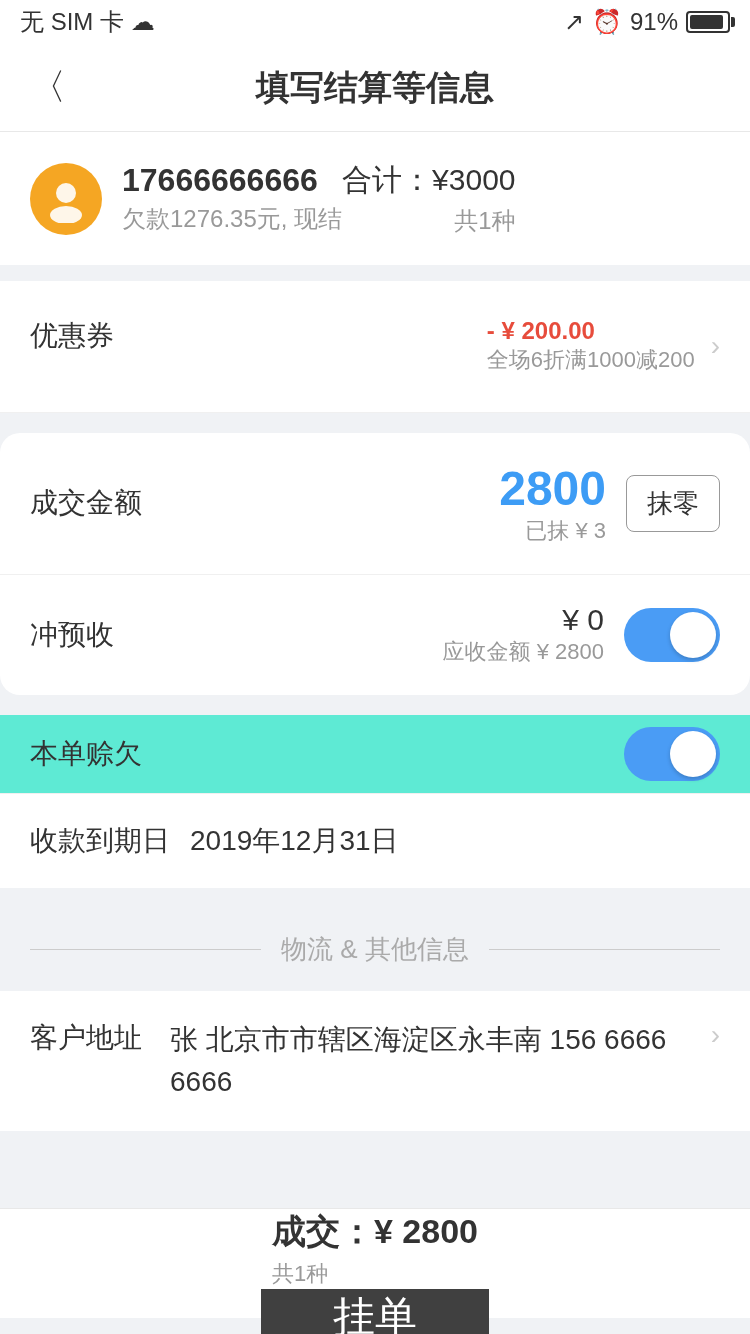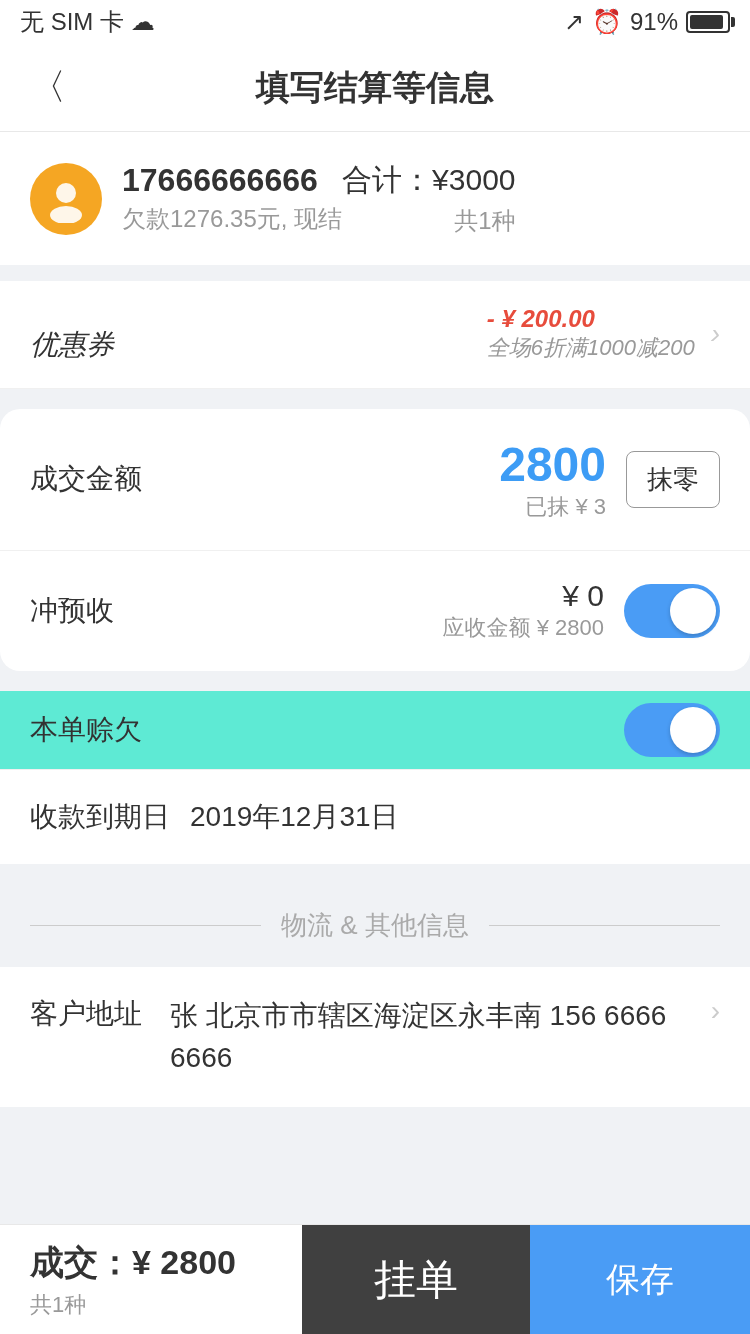--- a/index.html
+++ b/index.html
@@ -143,26 +143,25 @@
     }
     .total-count {
       font-size: 24px;
       color: #999;
       margin-top: 4px;
     }
 
     
     .section-row {
       background: #fff;
-      padding: 24px 30px;
-      display: flex;
-      align-items: flex-end;
+      padding: 36px 30px;
+      display: flex;
+      align-items: flex-start;
       justify-content: space-between;
       border-bottom: 1px solid #f0f0f0;
-      font-style: italic;
     }
     .section-label {
       font-size: 28px;
       color: #333;
     }
     .section-right {
       display: flex;
       align-items: center;
       gap: 10px;
     }
@@ -338,27 +337,28 @@
     .address-value {
       font-size: 28px;
       color: #333;
       flex: 1;
       line-height: 1.5;
     }
 
     
     .bottom-bar {
       position: fixed;
-      bottom: 0;
+      bottom: 16px;
       width: 750px;
       height: 110px;
       display: flex;
       align-items: center;
       background: #fff;
       border-top: 1px solid #e8e8e8;
+      flex-direction: column;
     }
     .bottom-summary {
       flex: 1;
       padding: 0 30px;
     }
     .bottom-deal {
       font-size: 26px;
       color: #333;
     }
     .bottom-deal span {

